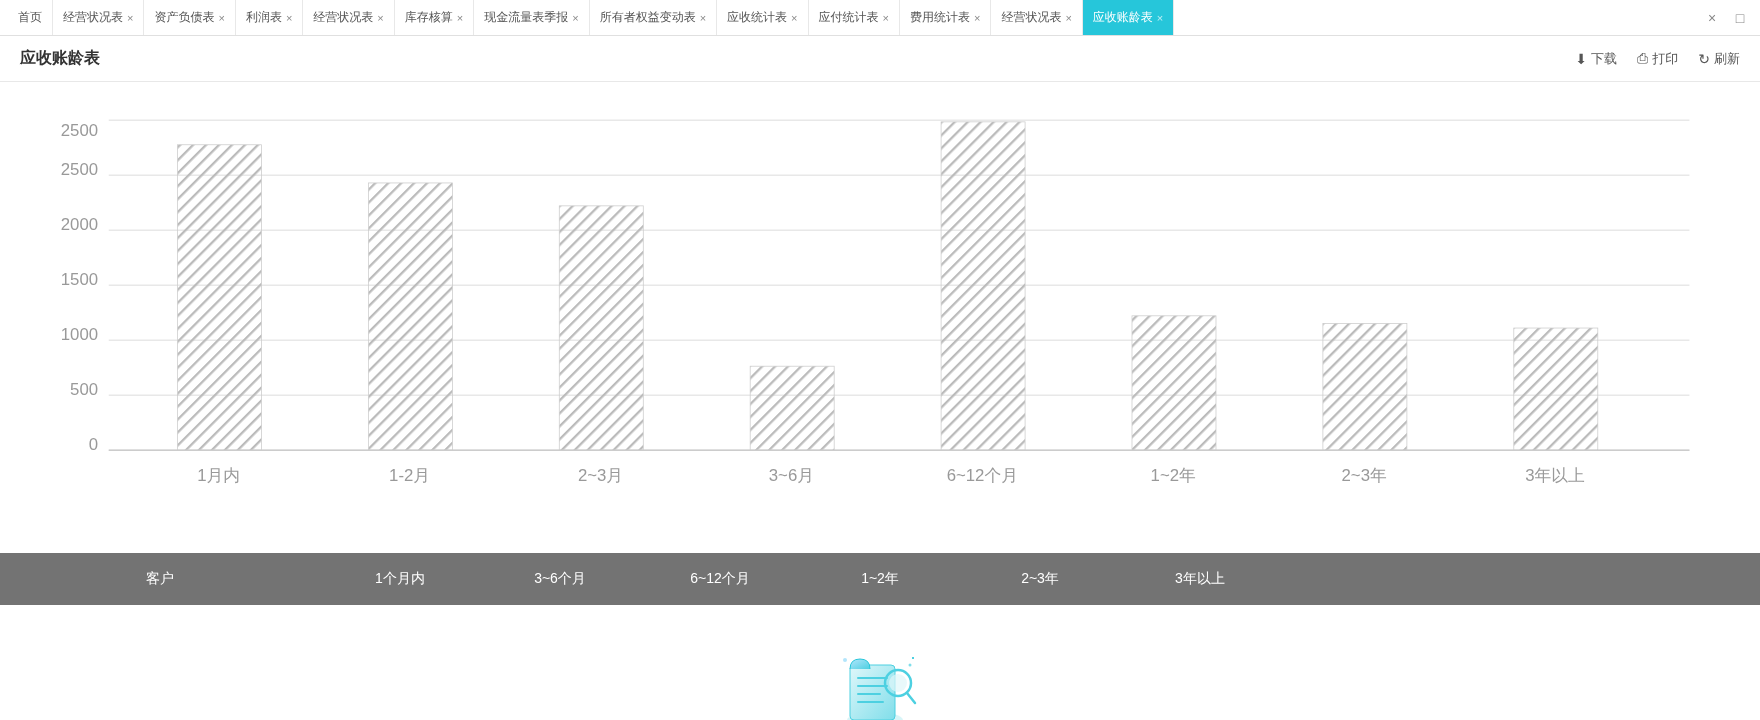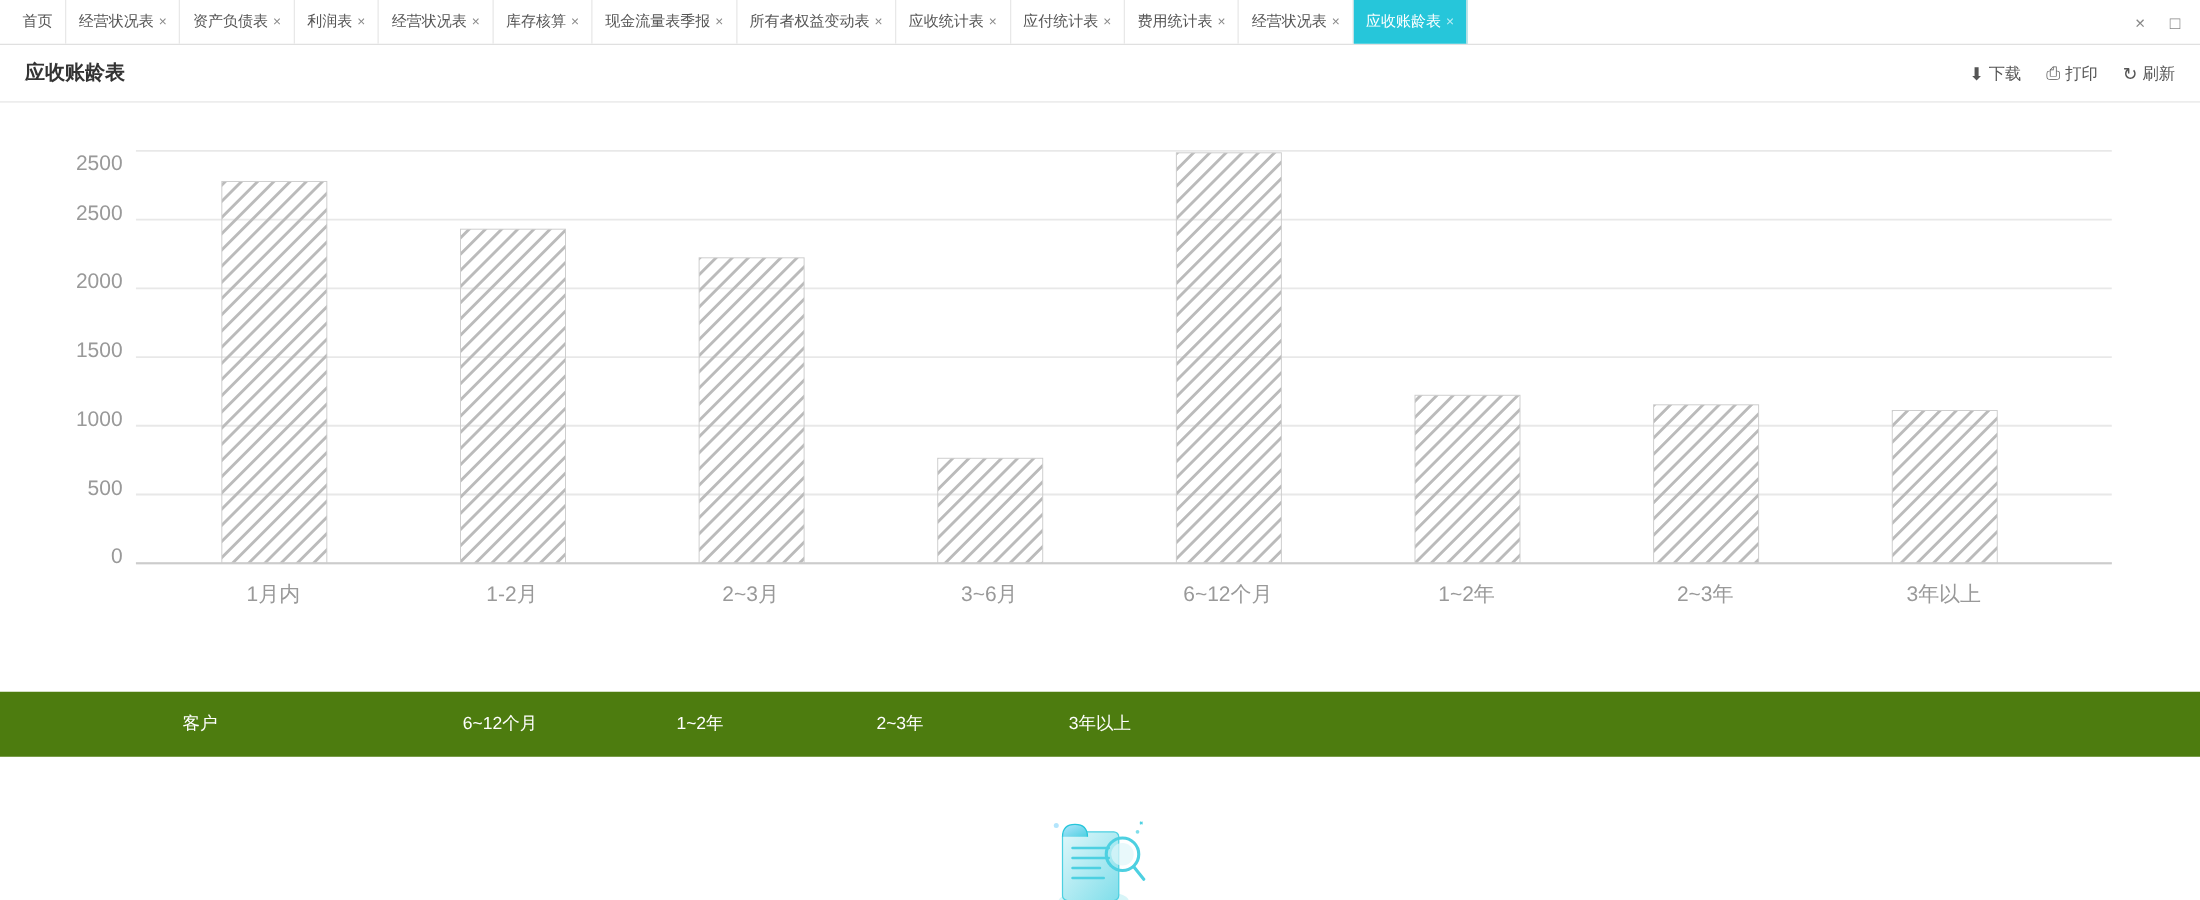--- a/index.html
+++ b/index.html
@@ -103,21 +103,21 @@
     
     .bar-chart {
       width: 100%;
       position: relative;
     }
 
     
     .table-header {
       display: grid;
       grid-template-columns: 2fr 1fr 1fr 1fr 1fr 1fr 1fr 1fr 1fr 1fr;
-      background: #4d7c0f;
+      background: #737373;
       color: #fff;
       min-height: 52px;
       flex-shrink: 0;
     }
     .table-header-cell {
       display: flex;
       align-items: center;
       justify-content: center;
       padding: 12px 8px;
       font-size: 14px;
@@ -268,20 +268,22 @@
       <text x="492" y="248" font-size="11" fill="#999" text-anchor="middle">3~6月</text>
       <text x="617" y="248" font-size="11" fill="#999" text-anchor="middle">6~12个月</text>
       <text x="742" y="248" font-size="11" fill="#999" text-anchor="middle">1~2年</text>
       <text x="867" y="248" font-size="11" fill="#999" text-anchor="middle">2~3年</text>
       <text x="992" y="248" font-size="11" fill="#999" text-anchor="middle">3年以上</text>
     </svg>
   </div>
 
   <div class="table-header">
     <div class="table-header-cell">客户</div>
+    <div class="table-header-cell">1个月内</div>
+    <div class="table-header-cell">3~6个月</div>
     <div class="table-header-cell">6~12个月</div>
     <div class="table-header-cell">1~2年</div>
     <div class="table-header-cell">2~3年</div>
     <div class="table-header-cell">3年以上</div>
   </div>
 
   <div class="empty-state">
     <svg class="empty-icon" viewBox="0 0 100 90" xmlns="http://www.w3.org/2000/svg">
 
       <defs>

